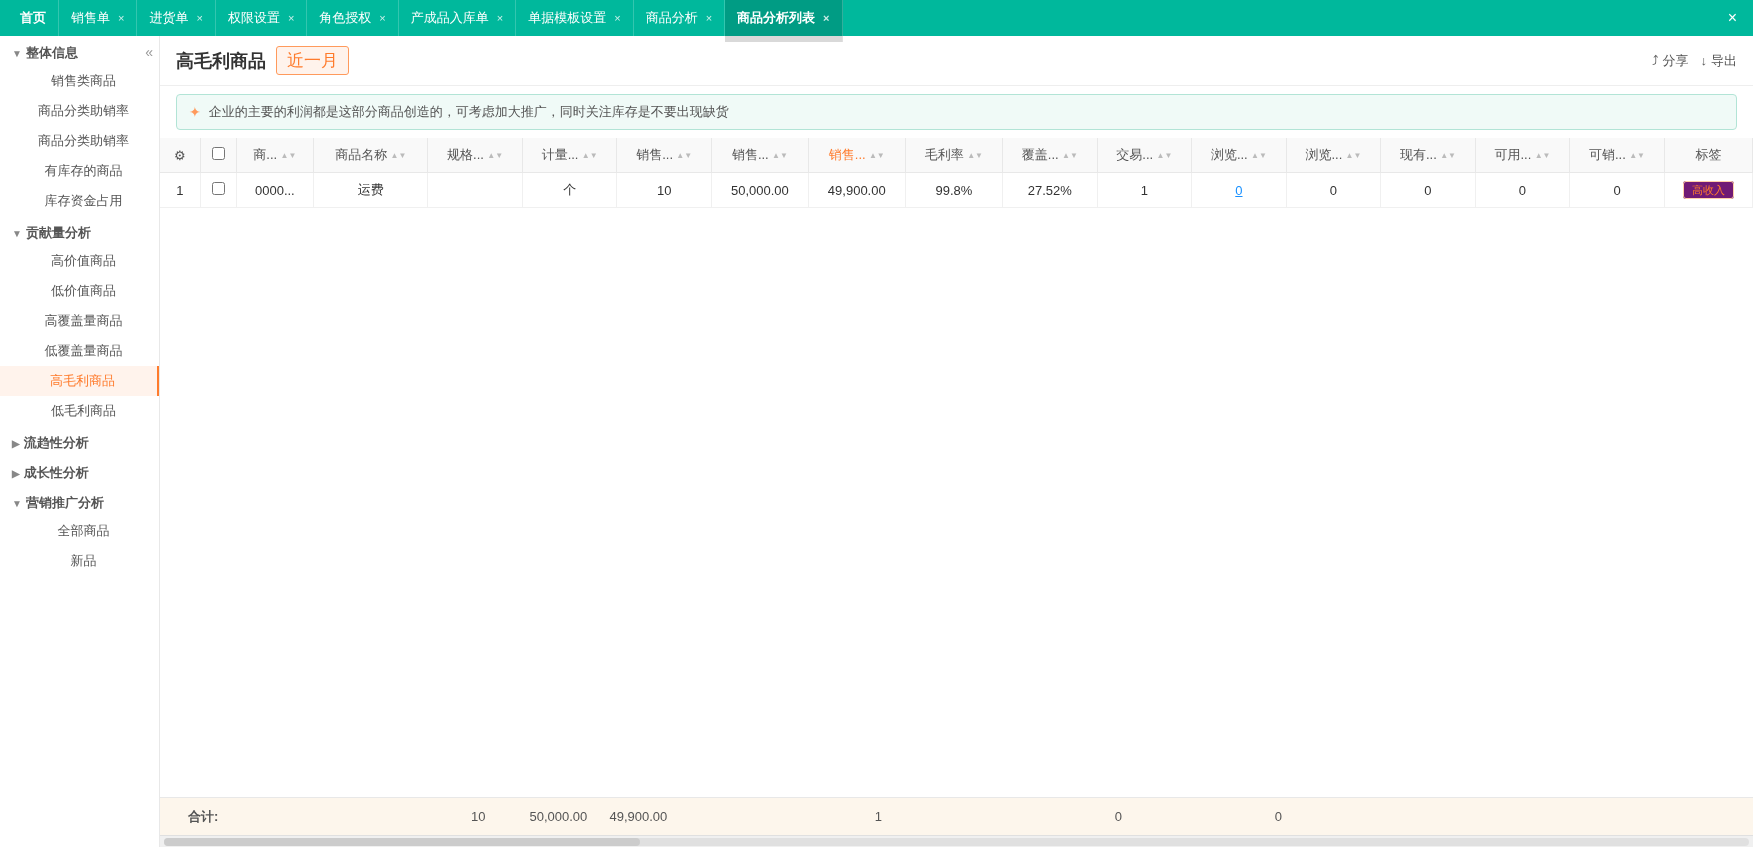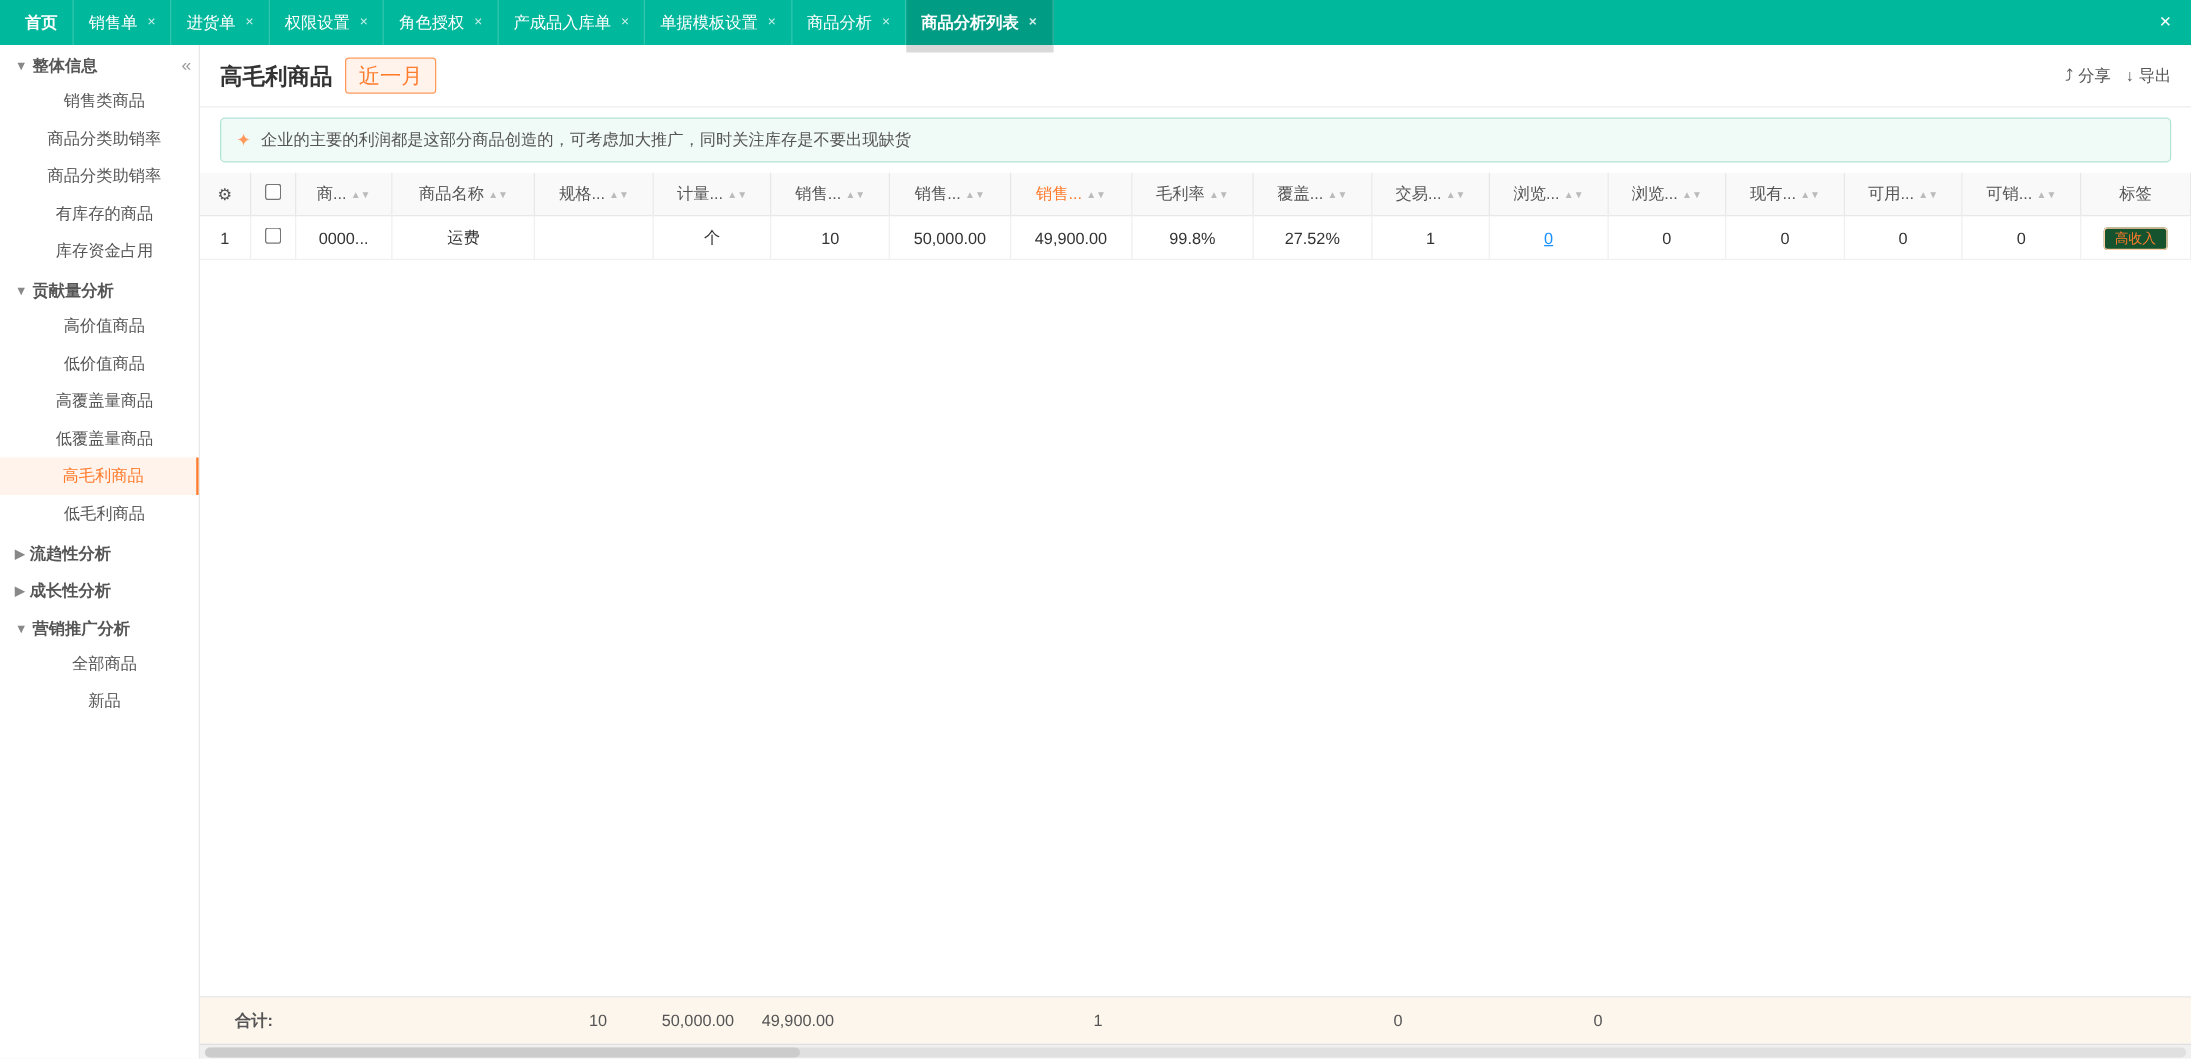--- a/index.html
+++ b/index.html
@@ -212,21 +212,21 @@
     td {
       padding: 8px 8px;
       text-align: center;
       color: #333;
       font-size: 12px;
       border-right: 1px solid #f0f0f0;
       border-bottom: 1px solid #f0f0f0;
       white-space: nowrap;
     }
     .tag-high {
-      background: #14532d;
+      background: #701a75;
       color: #ff7b2c;
       border: 1px solid #ffd0a8;
       border-radius: 3px;
       padding: 2px 8px;
       font-size: 11px;
     }
     .link-text { color: #1890ff; text-decoration: underline; cursor: pointer; }
 
     
     .footer-bar {

